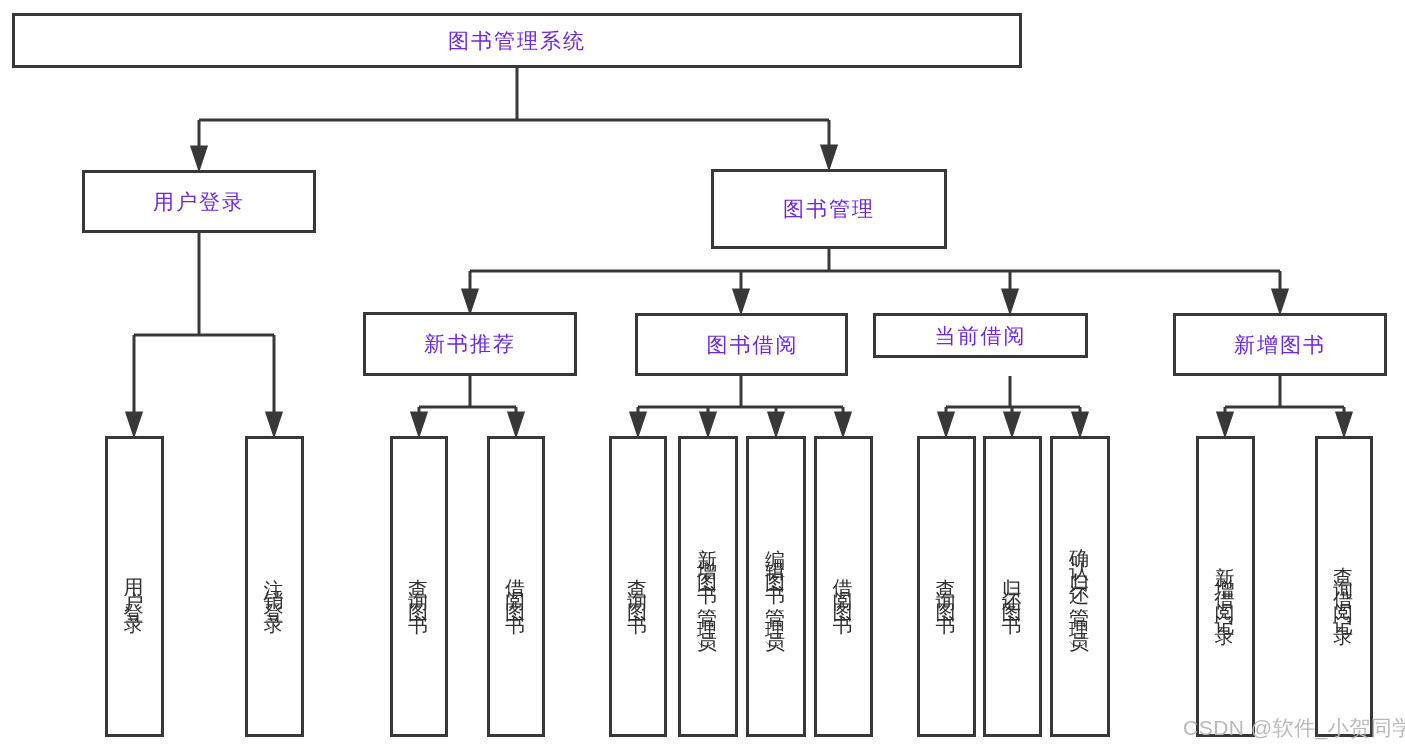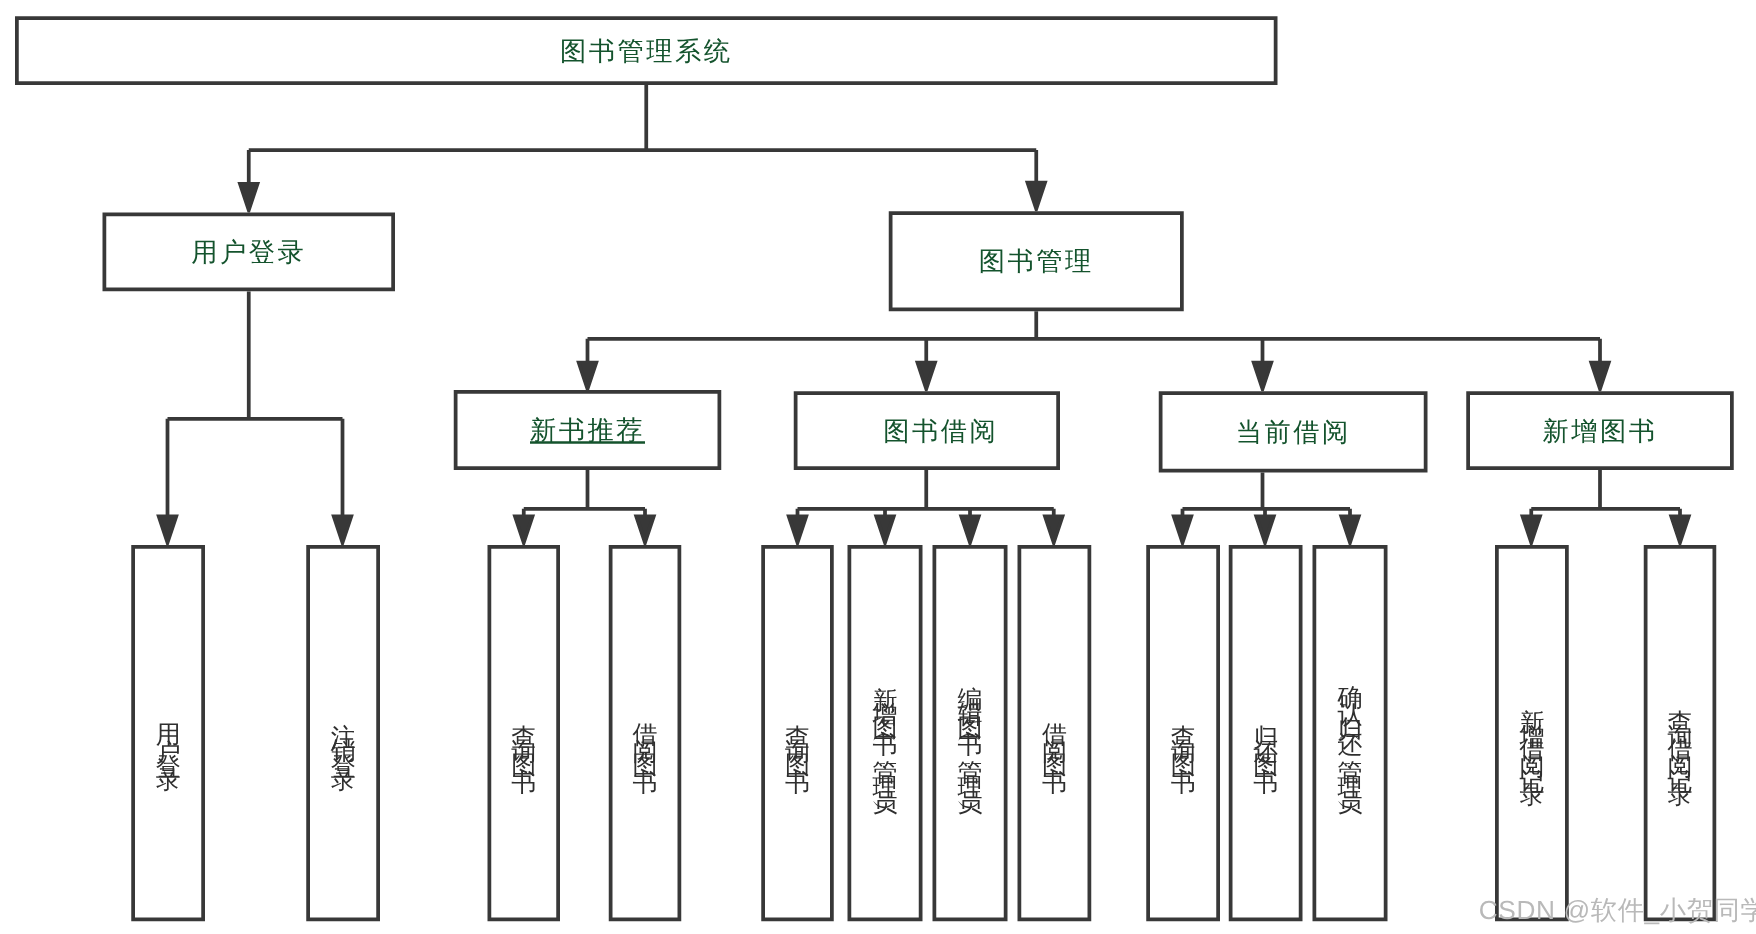--- a/index.html
+++ b/index.html
@@ -10,21 +10,21 @@
     font-family:"Liberation Sans", sans-serif;
     overflow:hidden;
   }
   #wires{position:absolute;left:0;top:0;width:1405px;height:747px;pointer-events:none;}
   .hbox{
     position:absolute;
     background:#fff;
     border:3px solid #383838;
     box-sizing:border-box;
     display:flex;align-items:center;justify-content:center;
-    font-size:21px;letter-spacing:2px;color:#14532d;
+    font-size:21px;letter-spacing:2px;color:#6d28d9;
     z-index:2;
   }
   .vbox{
     position:absolute;top:436px;height:301px;
     background:#fff;
     border:3px solid #383838;
     box-sizing:border-box;
     display:flex;align-items:center;justify-content:center;
     z-index:2;
   }
@@ -33,23 +33,23 @@
     text-orientation:mixed;
     font-size:20px;letter-spacing:12px;color:#2f2f2f;
     white-space:nowrap;
   }
   
   #n-root{left:12px;top:13px;width:1010px;height:55px;}
   
   #n-user-login{left:82px;top:170px;width:234px;height:63px;}
   #n-book-mgmt{left:711px;top:169px;width:236px;height:80px;}
   
-  #n-new-book{left:363px;top:312px;width:214px;height:64px;text-decoration:underline;}
+  #n-new-book{left:363px;top:312px;width:214px;height:64px;}
   #n-borrow{left:635px;top:313px;width:213px;height:63px;padding-left:22px;}
-  #n-current{left:927px;top:313px;width:215px;height:65px;}
+  #n-current{left:873px;top:313px;width:215px;height:45px;}
   #n-record{left:1173px;top:313px;width:214px;height:63px;}
   
   #n-a1{left:105px;width:59px;}
   #n-a2{left:245px;width:59px;}
   #n-b1{left:390px;width:58px;}
   #n-b2{left:487px;width:58px;}
   #n-c1{left:609px;width:58px;}
   #n-c2{left:678px;width:60px;}
   #n-c3{left:746px;width:60px;}
   #n-c4{left:814px;width:59px;}

